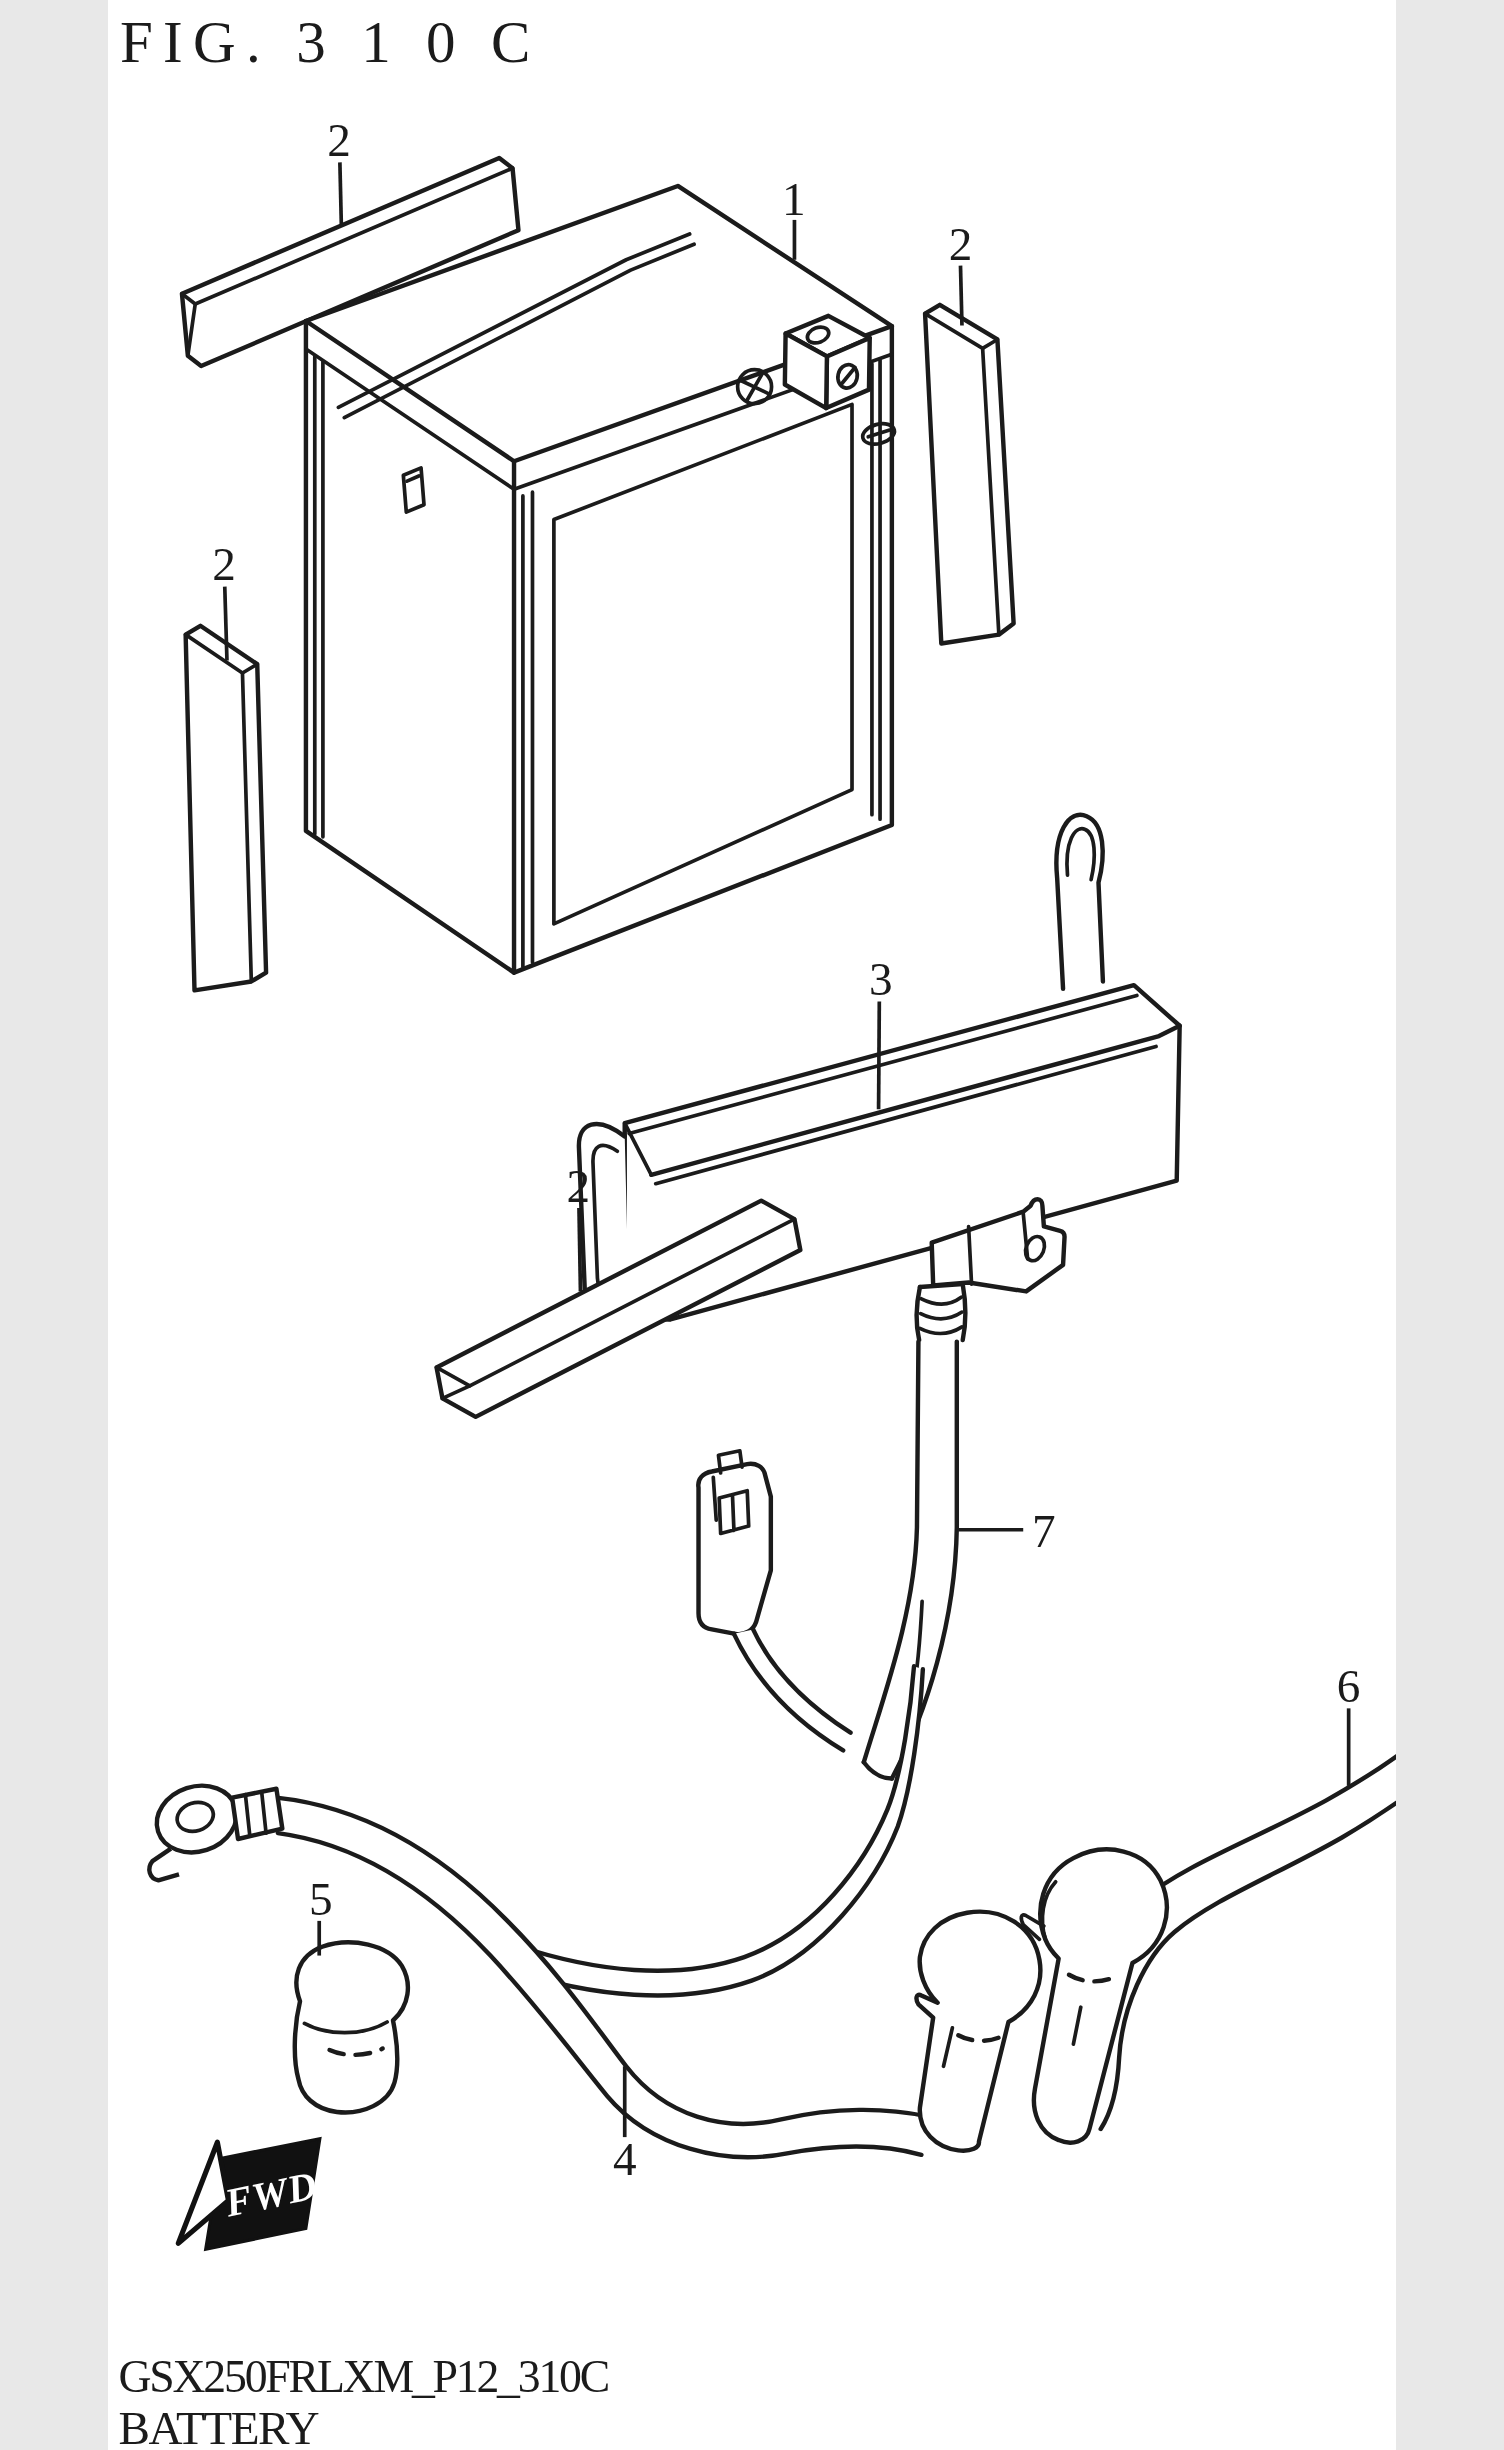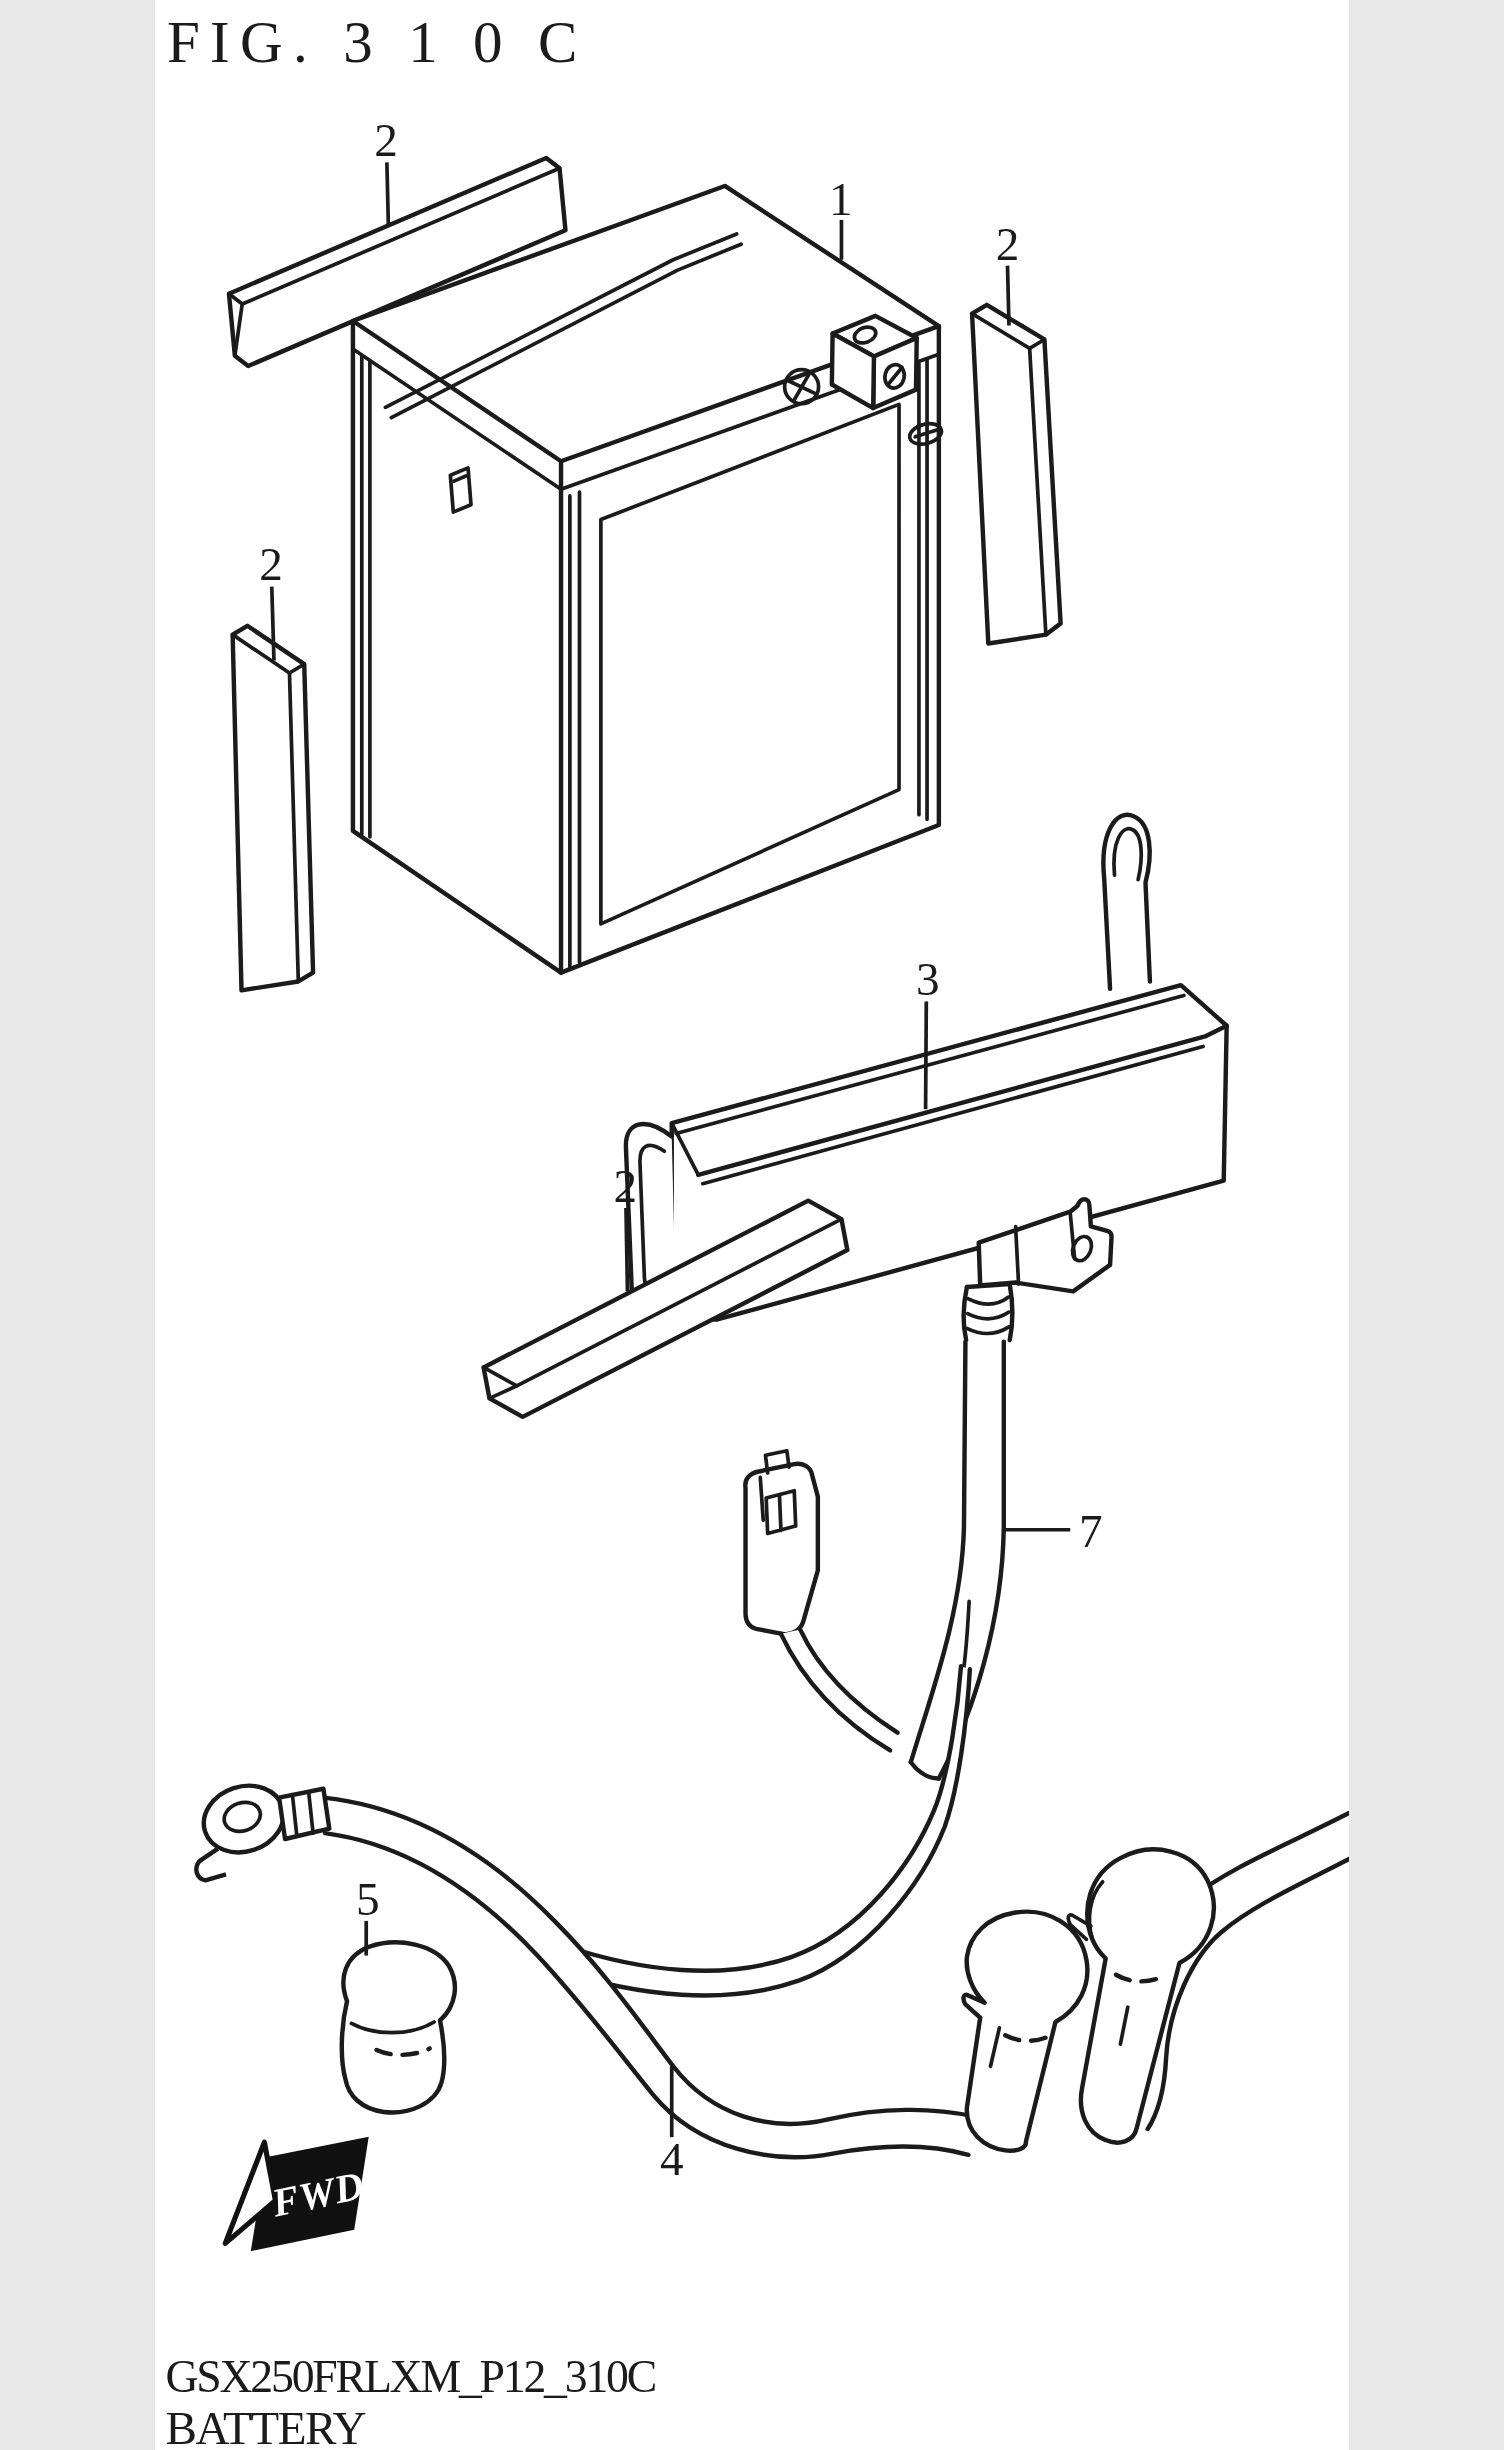--- a/index.html
+++ b/index.html
@@ -1,17 +1,17 @@
 <!DOCTYPE html>
 <html style="font-size:11.8px"><head>
 <meta charset="utf-8">
 <style>
   html,body{margin:0;padding:0;background:#e8e8e8;}
   .page{
-    width:1194px;height:2450px;position:relative;background:#ffffff;
+    width:1288px;height:2450px;position:relative;background:#ffffff;
     font-family:"Liberation Serif", serif;margin:0 auto;overflow:hidden;
   }
   svg{display:block}
   text{fill:#1b1b1b}
   .title-text{font-size:80px;letter-spacing:14px;}
   .callout{font-size:64px;text-anchor:middle;}
   .footer-code{font-size:62px;letter-spacing:-3px;}
   .footer-name{font-size:64px;letter-spacing:-2px;}
   .fwd-text{font-size:54px;font-style:italic;font-weight:bold;fill:#ffffff;letter-spacing:1px;}
   .ln{fill:none;stroke:#1b1b1b;stroke-width:6;stroke-linecap:round;stroke-linejoin:round;}

